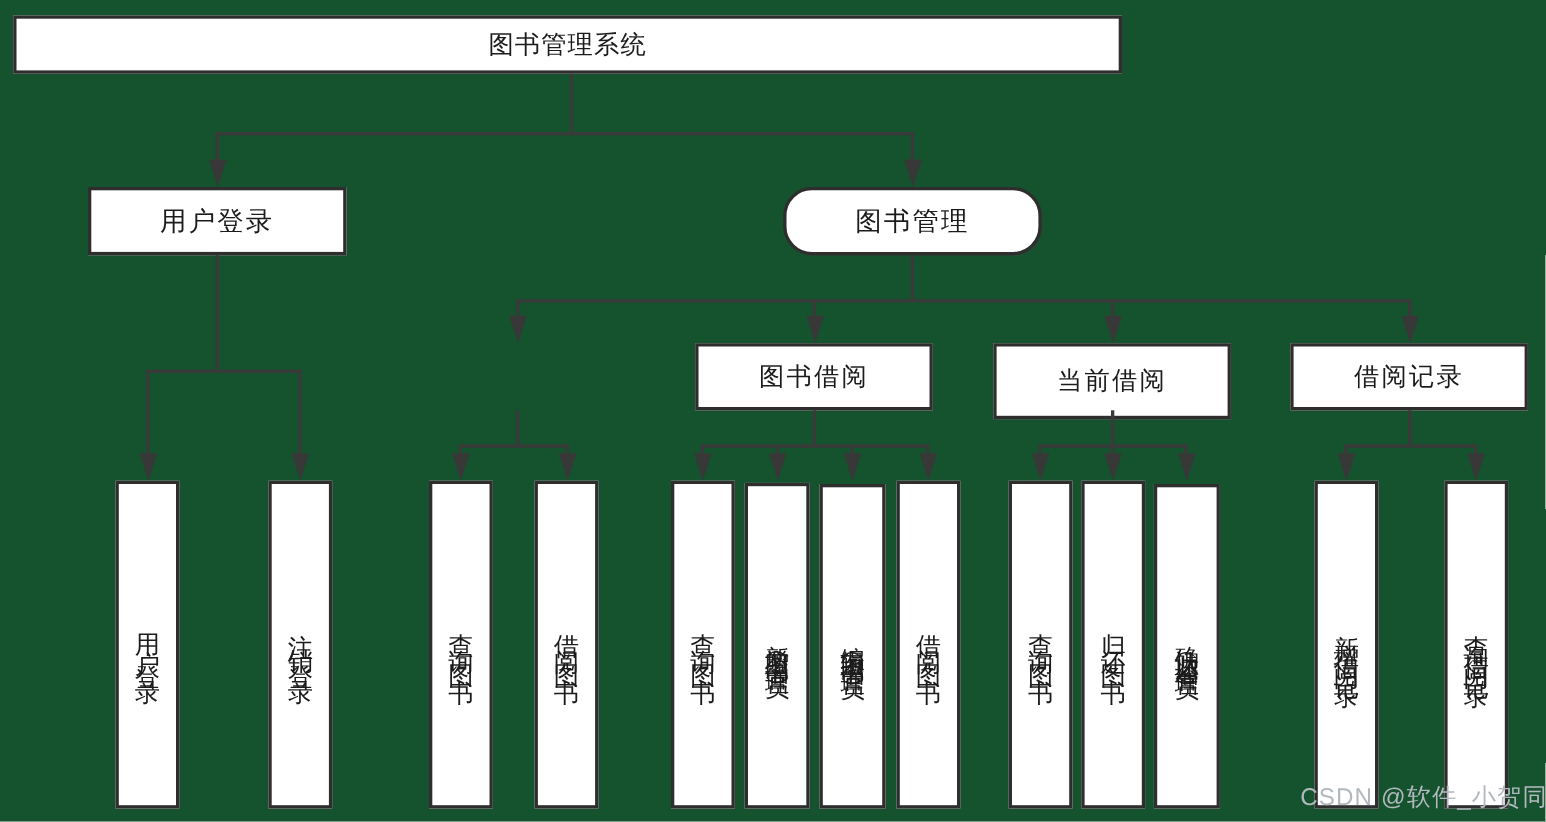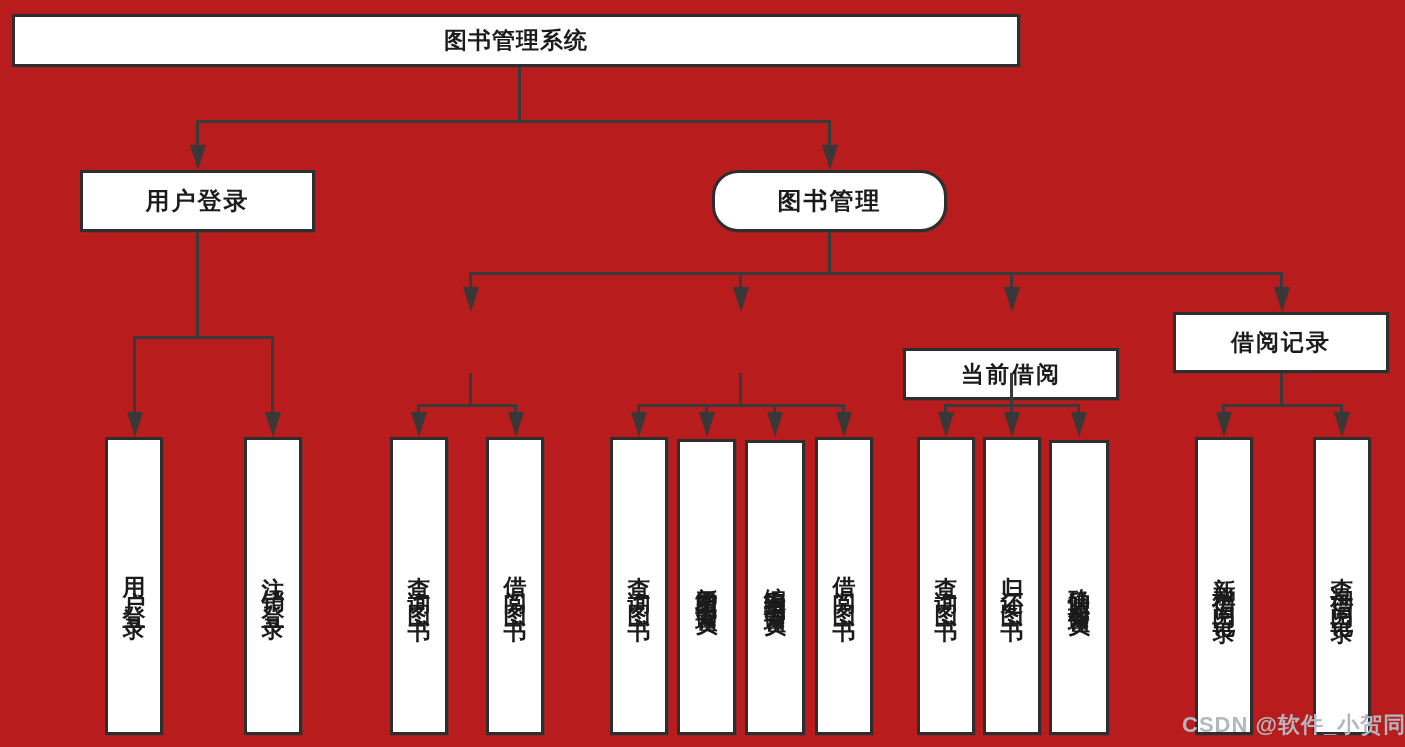--- a/index.html
+++ b/index.html
@@ -1,22 +1,21 @@
 <!DOCTYPE html>
 <html><head>
 <meta charset="utf-8">
 <style>
   html,body{margin:0;padding:0;background:#ffffff;}
   #stage{
     position:relative;
     width:1405px;height:747px;
-    background:#b91c1c;
+    background:#14532d;
     font-family:"Liberation Sans","DejaVu Sans",sans-serif;
     overflow:hidden;
-    font-weight:bold;
   }
   .box{
     position:absolute;
     background:#ffffff;
     border:3px solid #2e2e2e;
     box-sizing:border-box;
     display:flex;align-items:center;justify-content:center;
     color:#1b1b1b;
     box-shadow:1px 1px 0 rgba(60,60,60,.35);
   }
@@ -85,21 +84,24 @@
   <div class="hl" style="left:469px;top:272px;width:814px;"></div>
   <div class="vl" style="left:469px;top:272px;height:17px;"></div>
   <div class="arrow" style="left:463px;top:287px;"></div>
   <div class="vl" style="left:739px;top:272px;height:17px;"></div>
   <div class="arrow" style="left:733px;top:287px;"></div>
   <div class="vl" style="left:1010px;top:272px;height:17px;"></div>
   <div class="arrow" style="left:1004px;top:287px;"></div>
   <div class="vl" style="left:1280px;top:272px;height:17px;"></div>
   <div class="arrow" style="left:1274px;top:287px;"></div>
 
-  <div class="box lvl3" style="left:903px;top:312px;width:216px;height:52px;margin-top:36px;">
+  <div class="box lvl3" style="left:632px;top:312px;width:216px;height:61px;">
+    <span>图书借阅</span>
+  </div>
+  <div class="box lvl3" style="left:903px;top:312px;width:216px;height:69px;">
     <span>当前借阅</span>
   </div>
   <div class="box lvl3" style="left:1173px;top:312px;width:216px;height:61px;">
     <span>借阅记录</span>
   </div>
 
   <div class="vl" style="left:469px;top:373px;height:33px;"></div>
   <div class="hl" style="left:417px;top:404px;width:100px;"></div>
   <div class="vl" style="left:417px;top:404px;height:10px;"></div>
   <div class="arrow" style="left:411px;top:412px;"></div>

